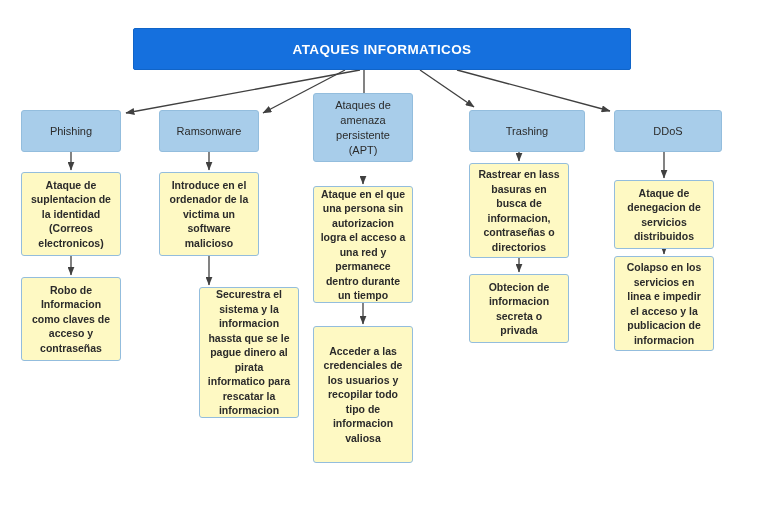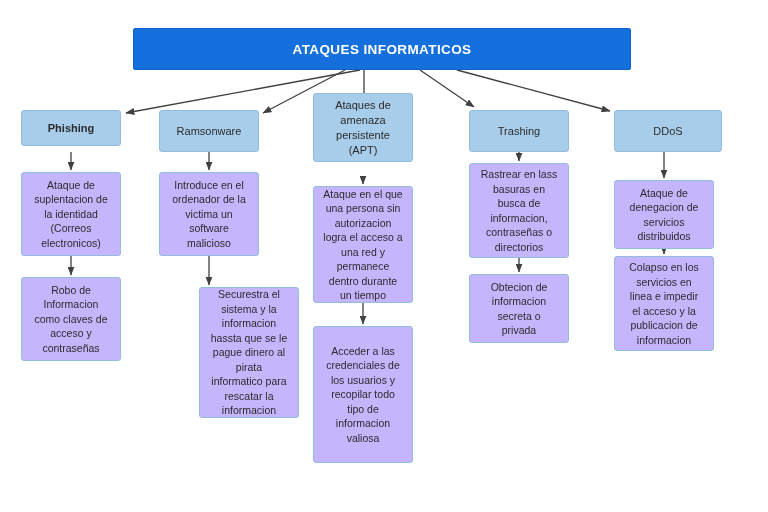--- a/index.html
+++ b/index.html
@@ -45,25 +45,26 @@
     letter-spacing: 0.4px;
   }
   .node-branch {
     background: #a8cdea;
     border: 1px solid #93bddd;
     color: #2b2b2b;
     font-size: 11px;
     line-height: 15px;
   }
   .node-detail {
-    background: #c4b5fd;
+    background: #fef9c3;
     border: 1px solid #93bddd;
     color: #2b2b2b;
     font-size: 10.5px;
     line-height: 14.5px;
+    font-weight: bold;
   }
   .node-inner {
     padding: 2px 5px;
     width: 100%;
     white-space: pre-line;
   }
 </style>
 </head>
 <body>
 
@@ -94,21 +95,21 @@
         <line x1="664" y1="152" x2="664" y2="178" stroke="#404040" stroke-width="1.3" marker-end="url(#arrowhead)"></line>
         <line x1="664" y1="249" x2="664" y2="254" stroke="#404040" stroke-width="1.3" marker-end="url(#arrowhead)"></line>
       </g>
   </svg>
 
   <div class="node node-root" id="root-node" style="left: 133px; top: 28px; width: 498px; height: 42px;">
     <div class="node-inner">ATAQUES INFORMATICOS</div>
   </div>
 
   <div id="node-layer">
-      <div class="node node-branch" style="left: 21px; top: 110px; width: 100px; height: 36px; font-weight: bold;">
+      <div class="node node-branch" style="left: 21px; top: 110px; width: 100px; height: 42px;">
         <div class="node-inner">Phishing</div>
       </div>
       <div class="node node-detail" style="left: 21px; top: 172px; width: 100px; height: 84px;">
         <div class="node-inner">Ataque de
 suplentacion de
 la identidad
 (Correos
 electronicos)</div>
       </div>
       <div class="node node-detail" style="left: 21px; top: 277px; width: 100px; height: 84px;">
@@ -157,21 +158,21 @@
       </div>
       <div class="node node-detail" style="left: 313px; top: 326px; width: 100px; height: 137px;">
         <div class="node-inner">Acceder a las
 credenciales de
 los usuarios y
 recopilar todo
 tipo de
 informacion
 valiosa</div>
       </div>
-      <div class="node node-branch" style="left: 469px; top: 110px; width: 100px; height: 42px;">
+      <div class="node node-branch" style="left: 469px; top: 110px; width: 116px; height: 42px;">
         <div class="node-inner">Trashing</div>
       </div>
       <div class="node node-detail" style="left: 469px; top: 163px; width: 100px; height: 95px;">
         <div class="node-inner">Rastrear en lass
 basuras en
 busca de
 informacion,
 contraseñas o
 directorios</div>
       </div>

